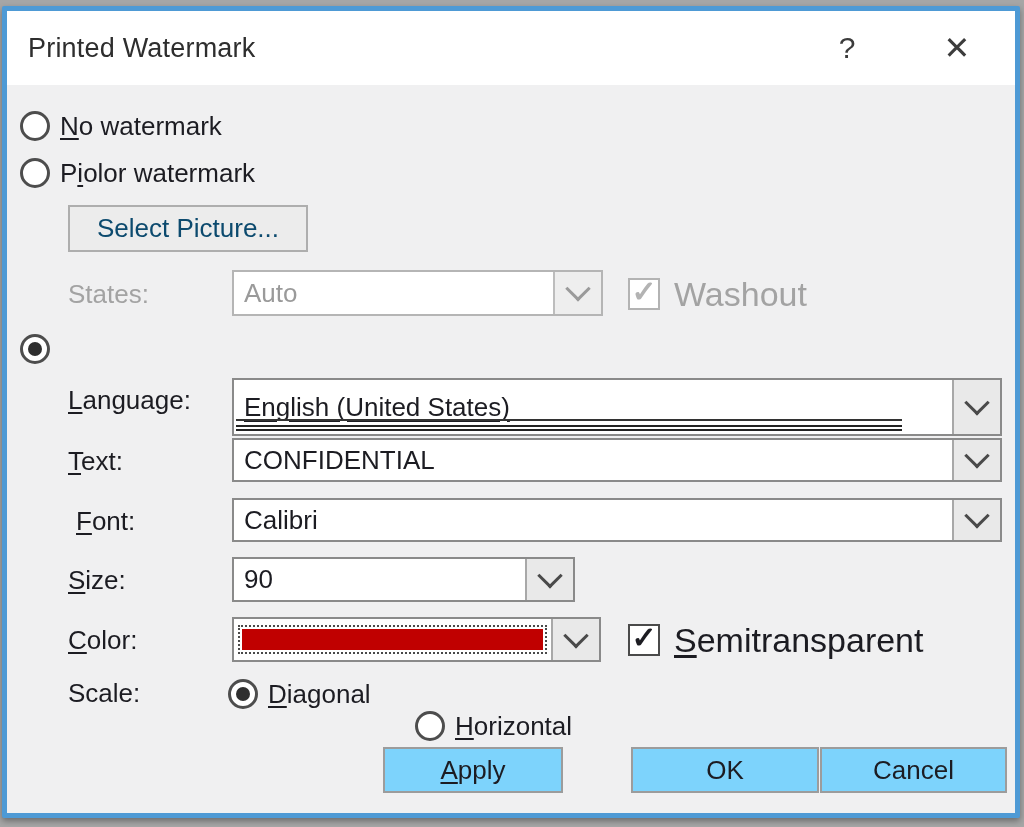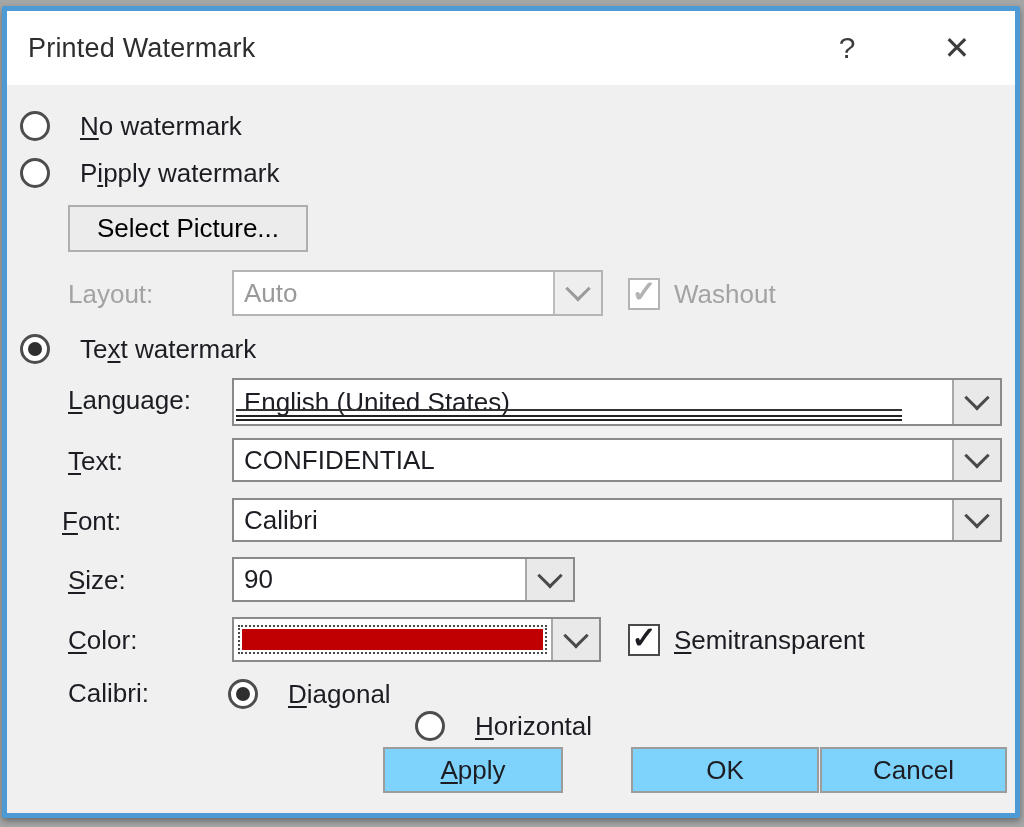--- a/index.html
+++ b/index.html
@@ -32,37 +32,37 @@
   .tb-help{left:812px;font-weight:400;}
   .tb-close{left:922px;font-size:32px;}
   
   .lbl{
     position:absolute;height:36px;line-height:36px;font-size:26px;color:#1c1c22;
     white-space:nowrap;
   }
   .lbl.dis{color:#a3a3a3;}
   .ul{text-decoration:underline;text-underline-offset:3px;}
   
-  .radio-row{position:absolute;display:flex;align-items:center;gap:30px;height:38px;}
+  .radio-row{position:absolute;display:flex;align-items:center;gap:10px;height:38px;}
   .radio{
     width:30px;height:30px;border:3px solid #4d4d4d;border-radius:50%;
     background:#fff;box-sizing:border-box;flex:0 0 auto;position:relative;
   }
   .radio.sel::after{
     content:"";position:absolute;left:50%;top:50%;width:14px;height:14px;
     margin:-7px 0 0 -7px;border-radius:50%;background:#2f2f2f;
   }
   .radio-row .txt{font-size:26px;color:#1c1c22;line-height:36px;white-space:nowrap;}
   
   .btn{
     position:absolute;box-sizing:border-box;background:#7dd3fc;
     border:2px solid #9c9c9c;display:flex;align-items:center;justify-content:center;
     font-size:26px;color:#1c1c22;
   }
-  .btn.dis{color:#000000;border-color:#aeaeae;background:#ececec;}
+  .btn.dis{color:#0c4a6e;border-color:#aeaeae;background:#ececec;}
   
   .combo{
     position:absolute;display:flex;box-sizing:border-box;background:#ffffff;
     border:2px solid #8a8a8a;
   }
   .combo .field{
     flex:1;display:flex;align-items:center;padding:6px 10px;font-size:26px;
     color:#1c1c22;white-space:nowrap;overflow:hidden;position:relative;
   }
   .combo .arrow-btn{
@@ -85,21 +85,21 @@
   
   .swatch-wrap{flex:1;margin:4px 4px;border:2px dotted #4a4a4a;padding:2px;box-sizing:border-box;}
   .swatch{width:100%;height:100%;}
   
   .check-row{position:absolute;display:flex;align-items:center;gap:14px;height:36px;}
   .checkbox{
     width:32px;height:32px;box-sizing:border-box;background:#fff;border:2px solid #4a4a4a;
     display:flex;align-items:center;justify-content:center;flex:0 0 auto;
   }
   .checkbox .mark{font-size:30px;line-height:1;color:#1c1c22;font-weight:bold;transform:translateY(-2px);}
-  .check-row .txt{font-size:26px;color:#1c1c22;line-height:36px;white-space:nowrap;}
+  .check-row .txt{font-size:34px;color:#1c1c22;line-height:36px;white-space:nowrap;}
   .check-row.dis .checkbox{border-color:#b3b3b3;}
   .check-row.dis .mark{color:#b3b3b3;}
   .check-row.dis .txt{color:#a3a3a3;}
 </style>
 </head>
 <body>
 
 <div class="dialog">
   <div class="dialog-inner">
 
@@ -113,67 +113,66 @@
       </div>
     </div>
 
     <div class="radio-row" style="left:13px;top:96px;">
       <span class="radio"></span>
       <span class="txt"><span class="ul">N</span><span>o watermark</span></span>
     </div>
 
     <div class="radio-row" style="left:13px;top:143px;">
       <span class="radio"></span>
-      <span class="txt"><span>P</span><span class="ul">i</span><span>pply watermark</span></span>
+      <span class="txt"><span>P</span><span class="ul">i</span><span>olor watermark</span></span>
     </div>
 
     <div class="btn dis" style="left:61px;top:194px;width:240px;height:47px;">
       <span>Select Picture...</span>
     </div>
 
-    <div class="lbl dis" style="left:61px;top:265px;">Layout:</div>
+    <div class="lbl dis" style="left:61px;top:265px;">States:</div>
     <div class="combo dis" style="left:225px;top:259px;width:371px;height:46px;">
       <div class="field">Auto</div>
       <div class="arrow-btn">
         <span class="chev"></span>
       </div>
     </div>
     <div class="check-row dis" style="left:621px;top:265px;">
       <span class="checkbox">
         <span class="mark">✓</span>
       </span>
       <span class="txt">Washout</span>
     </div>
 
     <div class="radio-row" style="left:13px;top:319px;">
       <span class="radio sel"></span>
-      <span class="txt"><span>Te</span><span class="ul">x</span><span>t watermark</span></span>
     </div>
 
     <div class="lbl" style="left:61px;top:371px;"><span class="ul">L</span><span>anguage:</span></div>
-    <div class="combo" style="left:225px;top:367px;width:770px;height:48px;">
+    <div class="combo" style="left:225px;top:367px;width:770px;height:58px;">
       <div class="field">
         <span class="lang-text">English (United States)</span>
         <span class="lang-line-a"></span>
         <span class="lang-line-b"></span>
       </div>
       <div class="arrow-btn">
         <span class="chev"></span>
       </div>
     </div>
 
     <div class="lbl" style="left:61px;top:432px;"><span class="ul">T</span><span>ext:</span></div>
     <div class="combo" style="left:225px;top:427px;width:770px;height:44px;">
       <div class="field">CONFIDENTIAL</div>
       <div class="arrow-btn">
         <span class="chev"></span>
       </div>
     </div>
 
-    <div class="lbl" style="left:55px;top:492px;"><span class="ul">F</span><span>ont:</span></div>
+    <div class="lbl" style="left:69px;top:492px;"><span class="ul">F</span><span>ont:</span></div>
     <div class="combo" style="left:225px;top:487px;width:770px;height:44px;">
       <div class="field">Calibri</div>
       <div class="arrow-btn">
         <span class="chev"></span>
       </div>
     </div>
 
     <div class="lbl" style="left:61px;top:551px;"><span class="ul">S</span><span>ize:</span></div>
     <div class="combo" style="left:225px;top:546px;width:343px;height:45px;">
       <div class="field">90</div>
@@ -193,21 +192,21 @@
         <span class="chev"></span>
       </div>
     </div>
     <div class="check-row" style="left:621px;top:611px;">
       <span class="checkbox">
         <span class="mark">✓</span>
       </span>
       <span class="txt"><span class="ul">S</span><span>emitransparent</span></span>
     </div>
 
-    <div class="lbl" style="left:61px;top:664px;">Calibri:</div>
+    <div class="lbl" style="left:61px;top:664px;">Scale:</div>
     <div class="radio-row" style="left:221px;top:664px;">
       <span class="radio sel"></span>
       <span class="txt"><span class="ul">D</span><span>iagonal</span></span>
     </div>
     <div class="radio-row" style="left:408px;top:688px;margin-top:8px;">
       <span class="radio"></span>
       <span class="txt"><span class="ul">H</span><span>orizontal</span></span>
     </div>
 
     <div class="btn" style="left:376px;top:736px;width:180px;height:46px;">

